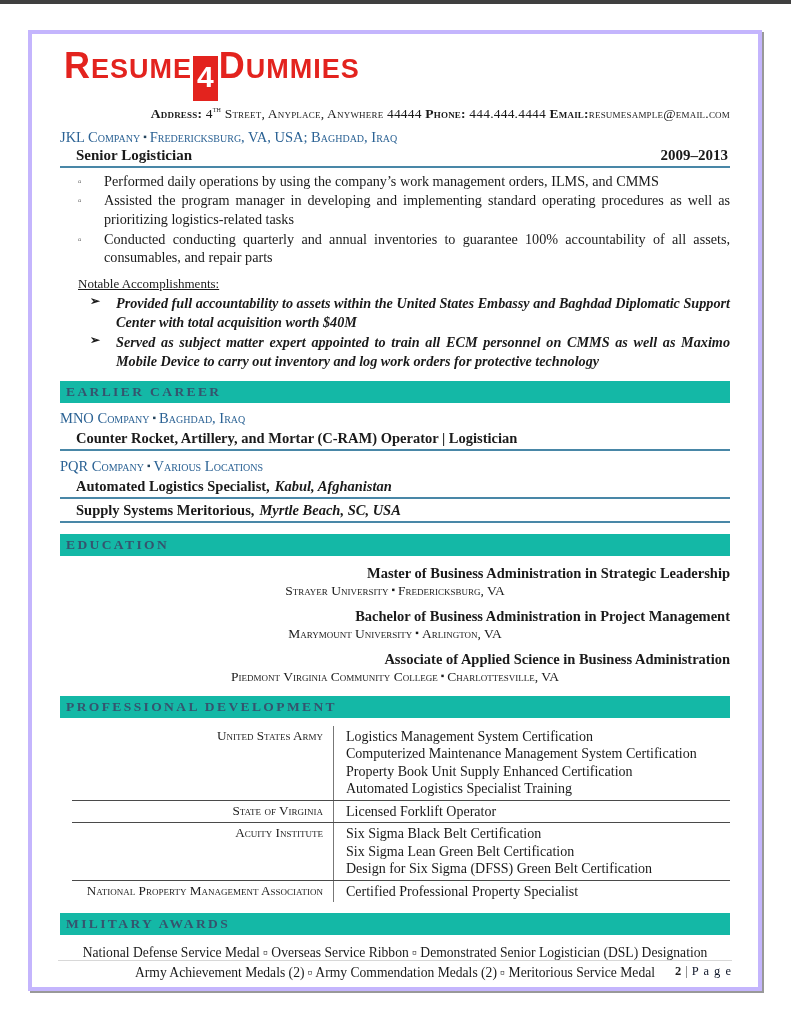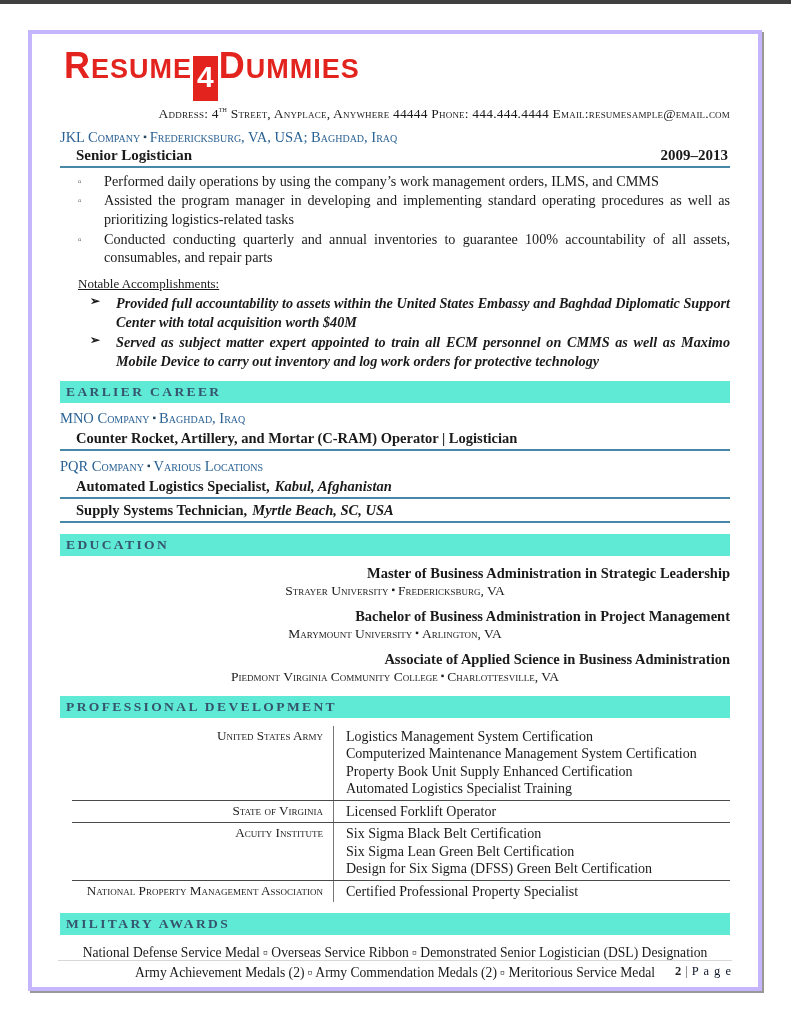--- a/index.html
+++ b/index.html
@@ -12,40 +12,40 @@
   }
   
   .logo-row { margin-left:4px; line-height:1; white-space:nowrap; }
   .logo-row span { font-family:"Liberation Sans", sans-serif; font-weight:bold; color:#E3231E; }
   .lg-big { font-size:36px; letter-spacing:1px; }
   .lg-small { font-size:27px; letter-spacing:1px; }
   .lg-numbox { display:inline-block; background:#E3231E; color:#fff !important; font-size:30px;
     padding:6px 4px 9px 4px; margin:0 1px; vertical-align:-9px; line-height:1; }
   
   .contact-line { text-align:right; font-size:13.5px; font-variant:small-caps; margin-top:3px; letter-spacing:.2px; }
-  .contact-line b { font-weight:normal; }
+  .contact-line b { font-weight:bold; }
   sup { font-size:9px; }
   
   .company-line { margin-top:7px; font-variant:small-caps; font-size:14.5px; color:#2B6294; }
   .company-line .sq { color:#24435c; font-size:10px; vertical-align:2px; margin:0 3px; }
   .title-row { display:flex; justify-content:space-between; align-items:flex-start;
     padding:1px 2px 2px 16px; font-weight:bold; font-size:15px;
     border-bottom:2px solid #4987A7; }
   
   .bullet-list { margin-top:4px; }
   .bullet-item { display:flex; padding-left:18px; font-size:14.2px; line-height:1.32; margin-top:1px; }
   .bullet-item .glyph { font-size:10px; color:#333; padding-top:3px; width:26px; flex:none; }
   .bullet-item .btext { text-align:justify; flex:1; }
   .notable-label { margin:9px 0 2px 18px; text-decoration:underline; font-size:13px; }
   .accomp-item { display:flex; padding-left:30px; font-weight:bold; font-style:italic;
     font-size:14.2px; line-height:1.3; margin-top:2px; }
   .accomp-item .glyph { width:26px; flex:none; font-style:normal; font-size:12px; }
   .accomp-item .btext { text-align:justify; flex:1; }
   
-  .section-bar { background:#5eead4; color:#35546E; font-weight:bold; letter-spacing:2.4px;
+  .section-bar { background:#14b8a6; color:#35546E; font-weight:bold; letter-spacing:2.4px;
     font-size:13.5px; text-transform:uppercase; padding:3px 0 3px 6px; margin-top:11px; }
   
   .role-row { display:flex; padding:3px 2px 2px 16px; font-weight:bold; font-size:14.5px;
     border-bottom:2px solid #4987A7; }
   .role-loc { font-style:italic; margin-left:5px; }
   
   .edu-entry { text-align:center; margin-top:9px; }
   .edu-degree { font-weight:bold; font-size:14.5px;text-align:right; }
   .edu-school { font-variant:small-caps; font-size:13.5px; margin-top:1px; }
   .edu-school .sq { font-size:10px; vertical-align:2px; margin:0 3px; }
@@ -132,21 +132,21 @@
   </div>
 
   <div class="company-line">
     <span>PQR Company</span><span class="sq">▪</span><span>Various Locations</span>
   </div>
   <div class="role-row">
     <span>Automated Logistics Specialist,</span>
       <span class="role-loc">Kabul, Afghanistan</span>
   </div>
   <div class="role-row">
-    <span>Supply Systems Technician,</span>
+    <span>Supply Systems Meritorious,</span>
       <span class="role-loc">Myrtle Beach, SC, USA</span>
   </div>
 
   <div class="section-bar">Education</div>
 
   <div class="edu-entry">
     <div class="edu-degree">Master of Business Administration in Strategic Leadership</div>
     <div class="edu-school">
       <span>Strayer University</span><span class="sq">▪</span><span>Fredericksburg, VA</span>
     </div>

